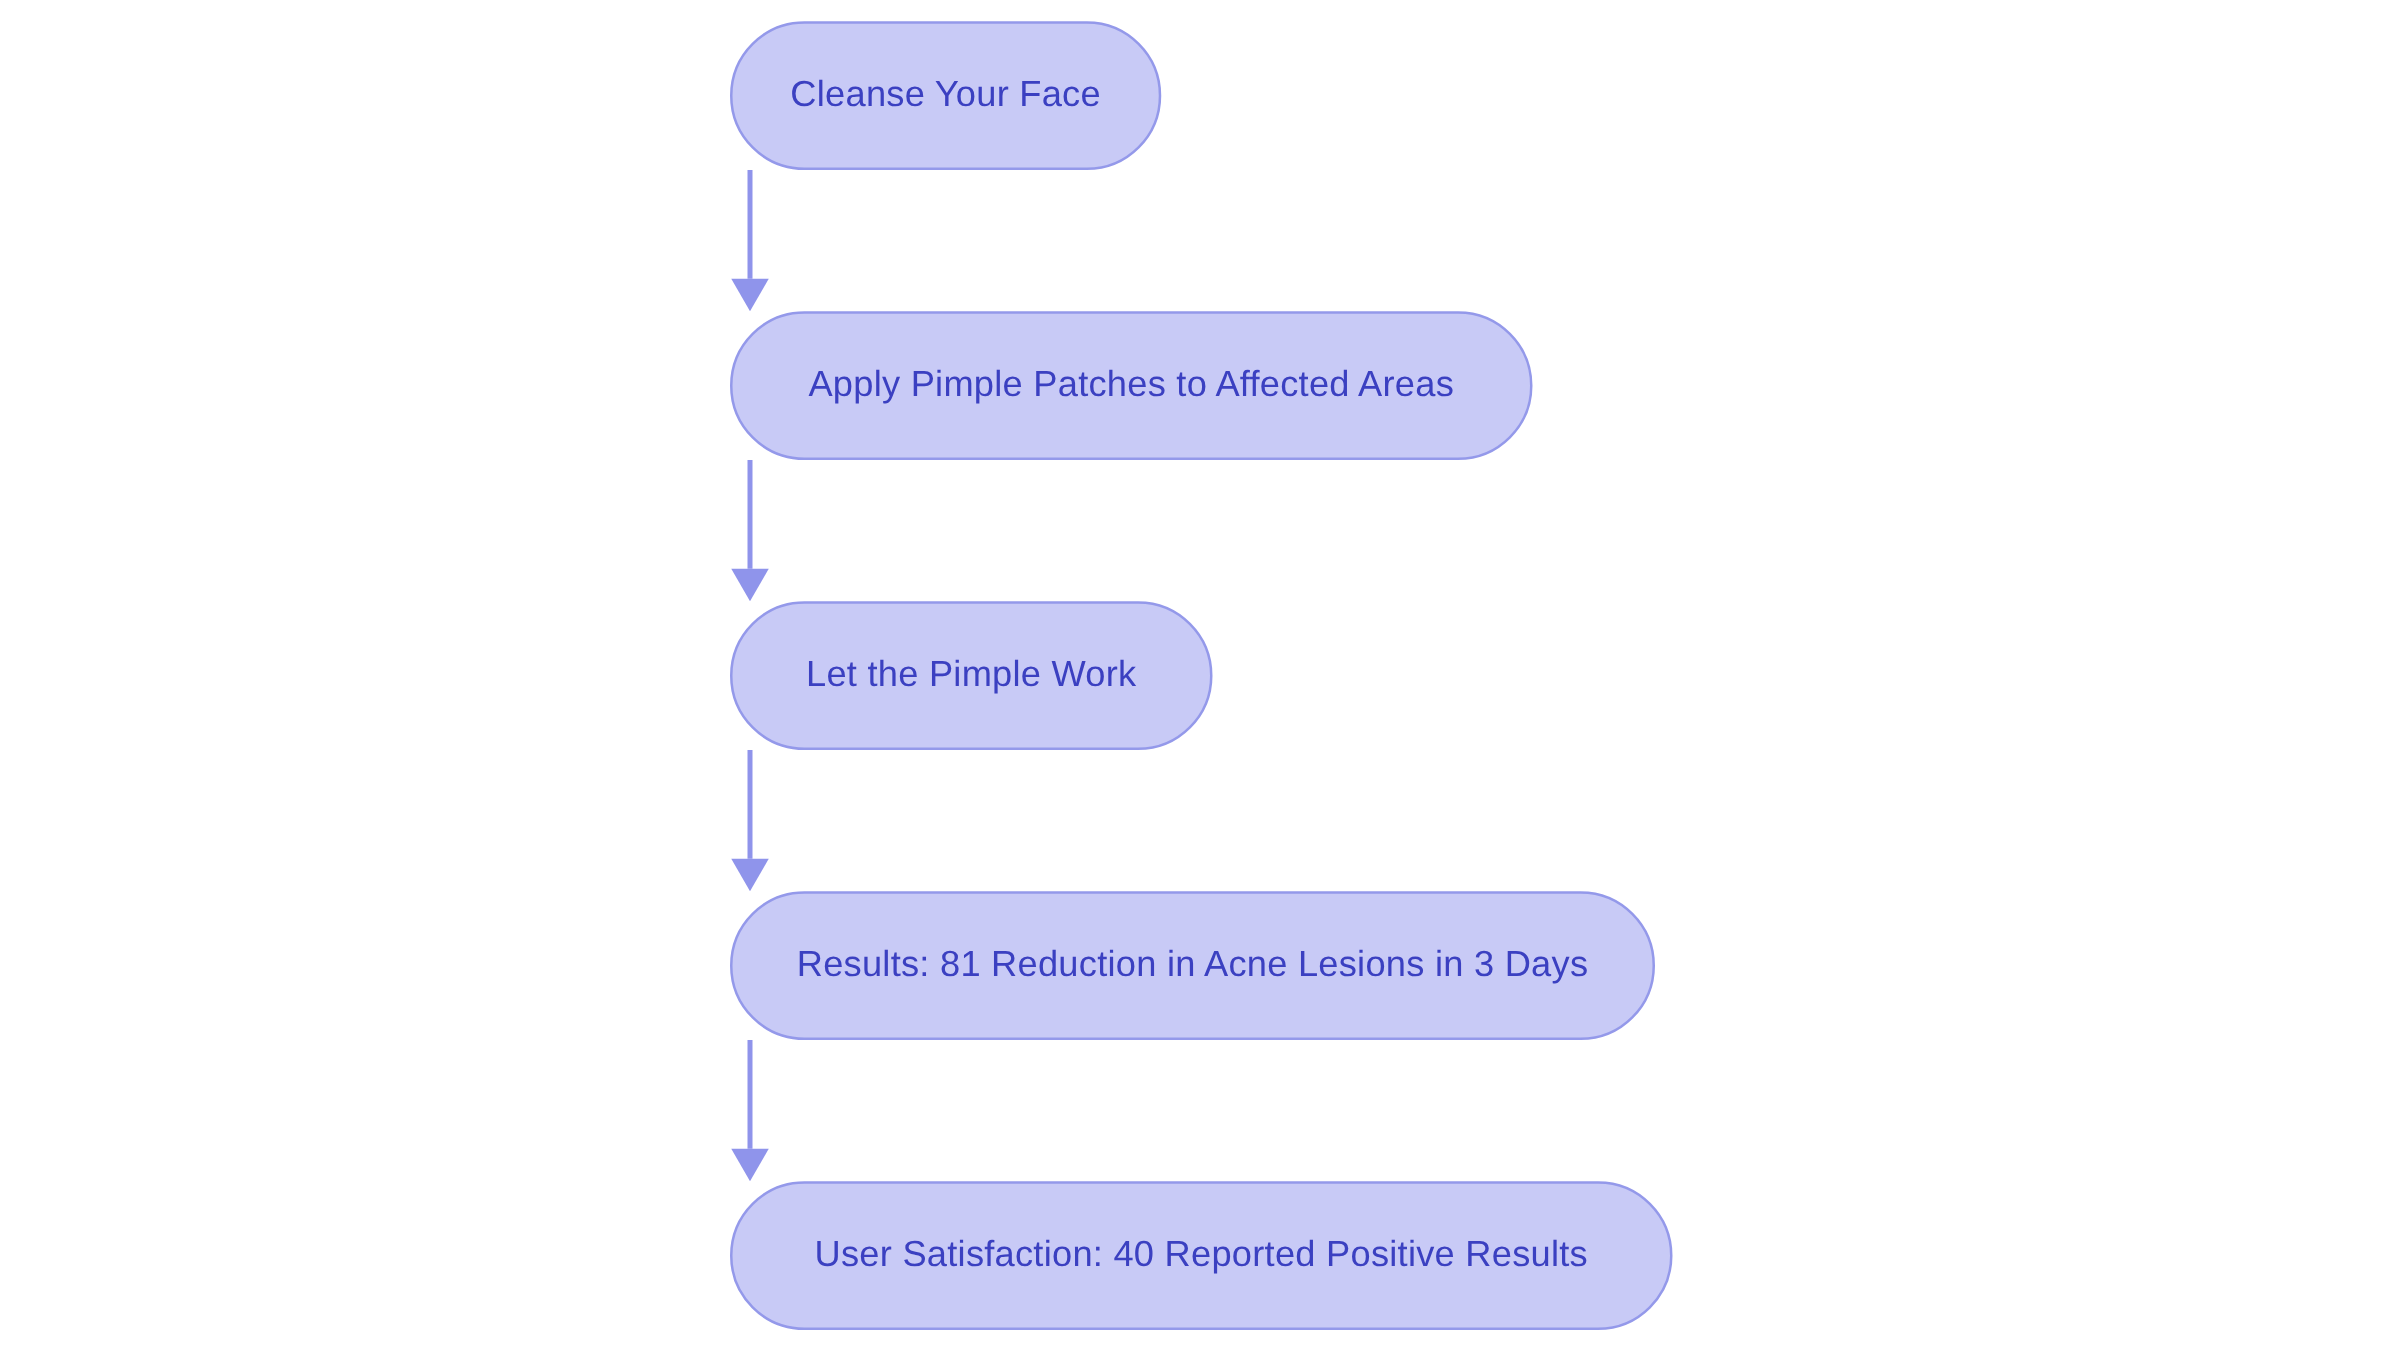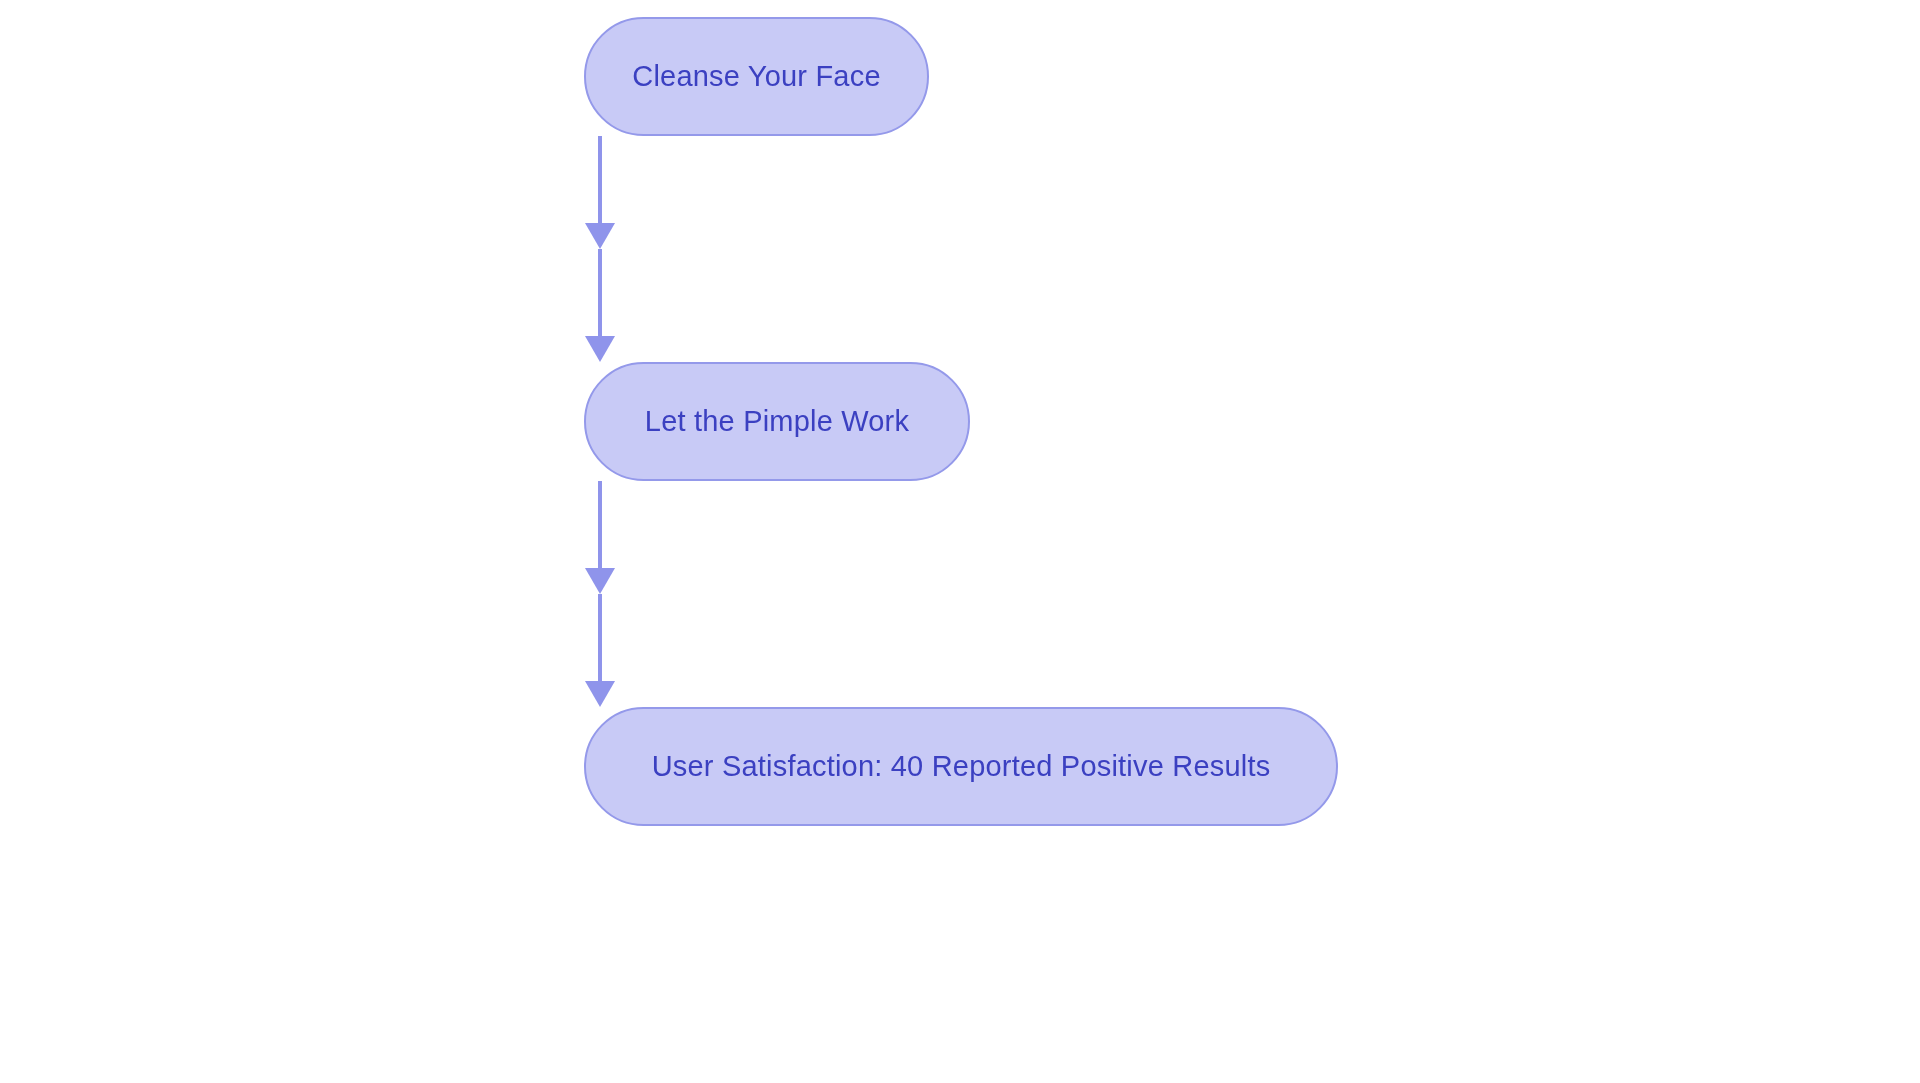--- a/index.html
+++ b/index.html
@@ -73,35 +73,41 @@
 
     <div class="node node-1">
       <span class="node-label">Cleanse Your Face</span>
     </div>
 
     <div class="arrow">
       <div class="arrow-line"></div>
       <div class="arrow-head"></div>
     </div>
 
+    <div class="node node-2">
+      <span class="node-label">Apply Pimple Patches to Affected Areas</span>
+    </div>
 
     <div class="arrow">
       <div class="arrow-line"></div>
       <div class="arrow-head"></div>
     </div>
 
     <div class="node node-3">
       <span class="node-label">Let the Pimple Work</span>
     </div>
 
     <div class="arrow">
       <div class="arrow-line"></div>
       <div class="arrow-head"></div>
     </div>
 
+    <div class="node node-4">
+      <span class="node-label">Results: 81 Reduction in Acne Lesions in 3 Days</span>
+    </div>
 
     <div class="arrow">
       <div class="arrow-line"></div>
       <div class="arrow-head"></div>
     </div>
 
     <div class="node node-5">
       <span class="node-label">User Satisfaction: 40 Reported Positive Results</span>
     </div>
 

